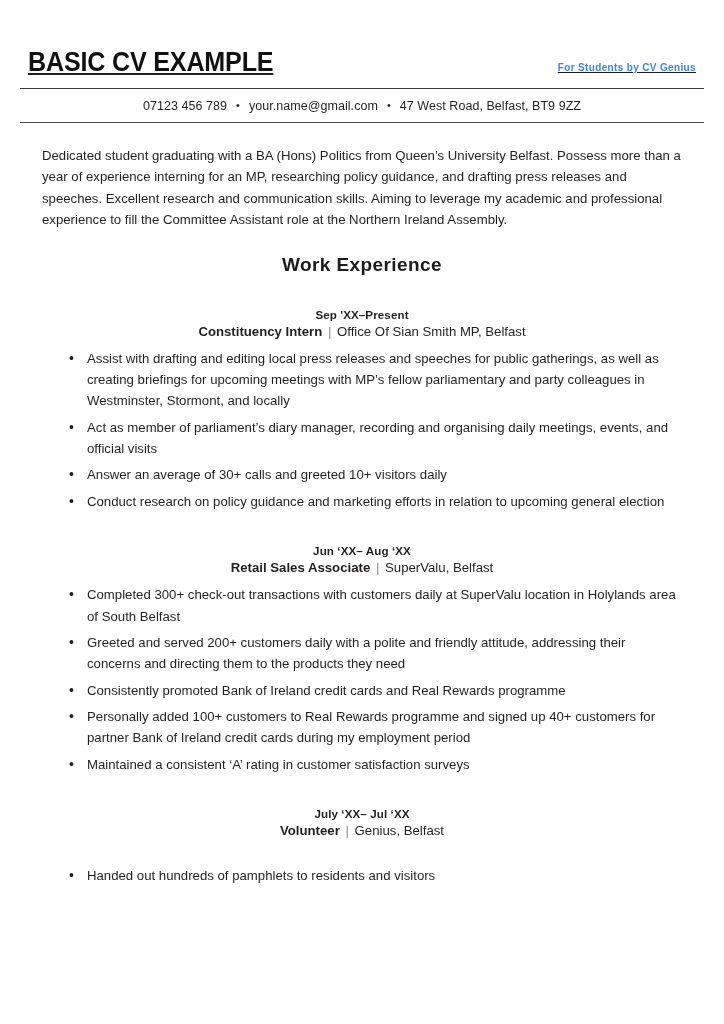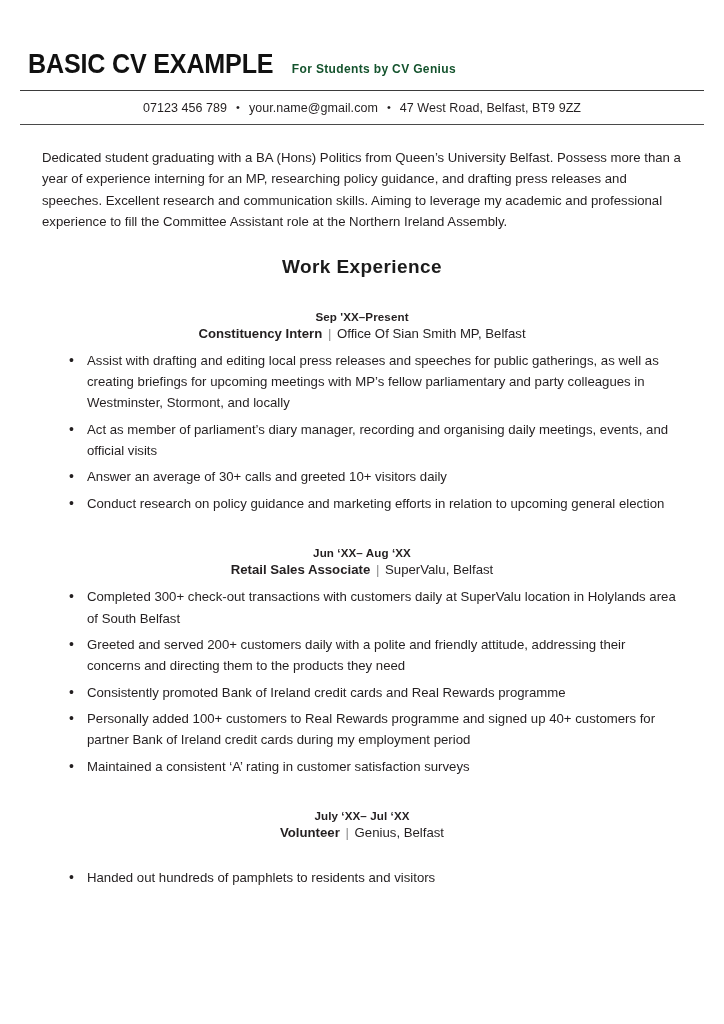--- a/index.html
+++ b/index.html
@@ -16,38 +16,39 @@
     position: relative;
     width: 724px;
     height: 1024px;
     padding: 0 20px;
   }
 
   
   .header-row {
     display: flex;
     align-items: baseline;
-    justify-content: flex-start;
+    justify-content: space-between;
     padding: 22px 8px 12px 8px;
+    text-decoration: underline;
   }
   .cv-title {
     font-size: 27px;
     font-weight: bold;
     letter-spacing: -0.2px;
     line-height: 1;
     color: #111111;
     transform: scaleX(0.93);
     transform-origin: left center;
     white-space: nowrap;
   }
   .cv-tagline {
-    font-size: 12px;
+    font-size: 10px;
     font-weight: bold;
     letter-spacing: 0.35px;
-    color: #14532d;
+    color: #3b82f6;
     white-space: nowrap;
     padding-bottom: 2px;
     margin-top: 40px;
   }
 
   .rule {
     height: 0;
     border-top: 1.6px solid #3b3b3b;
     margin: 0 0 0 0;
   }

